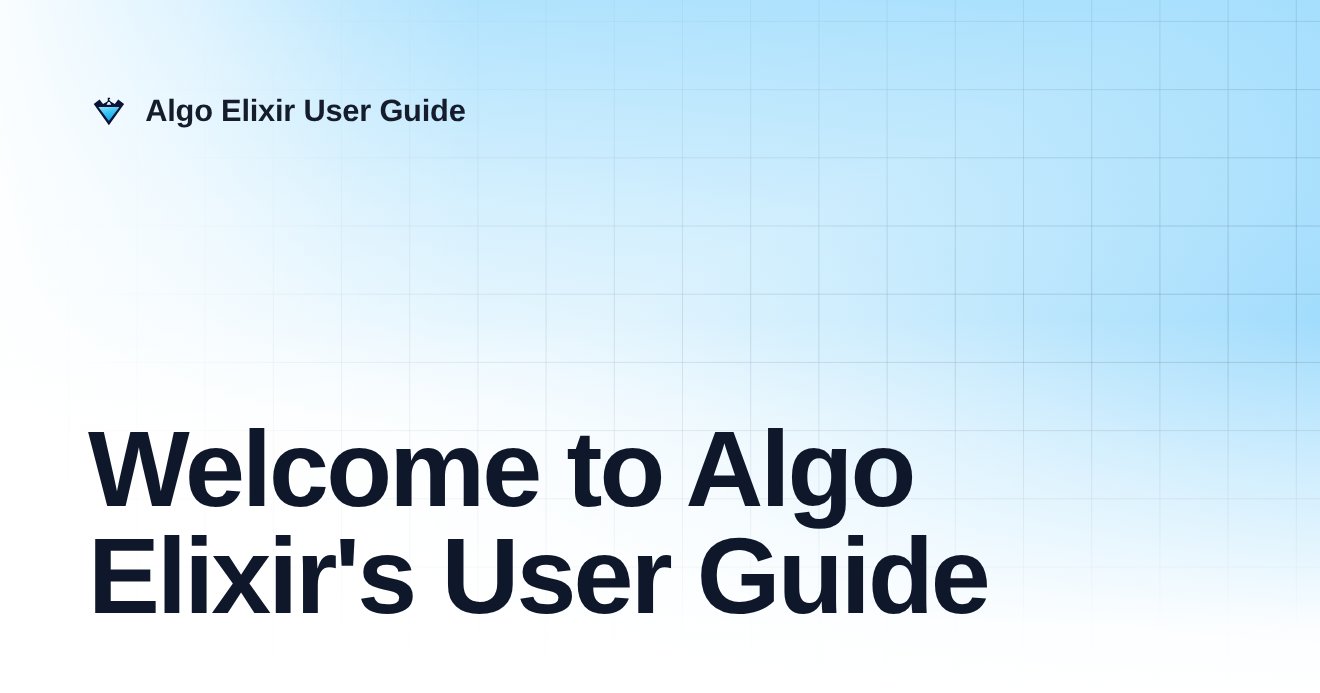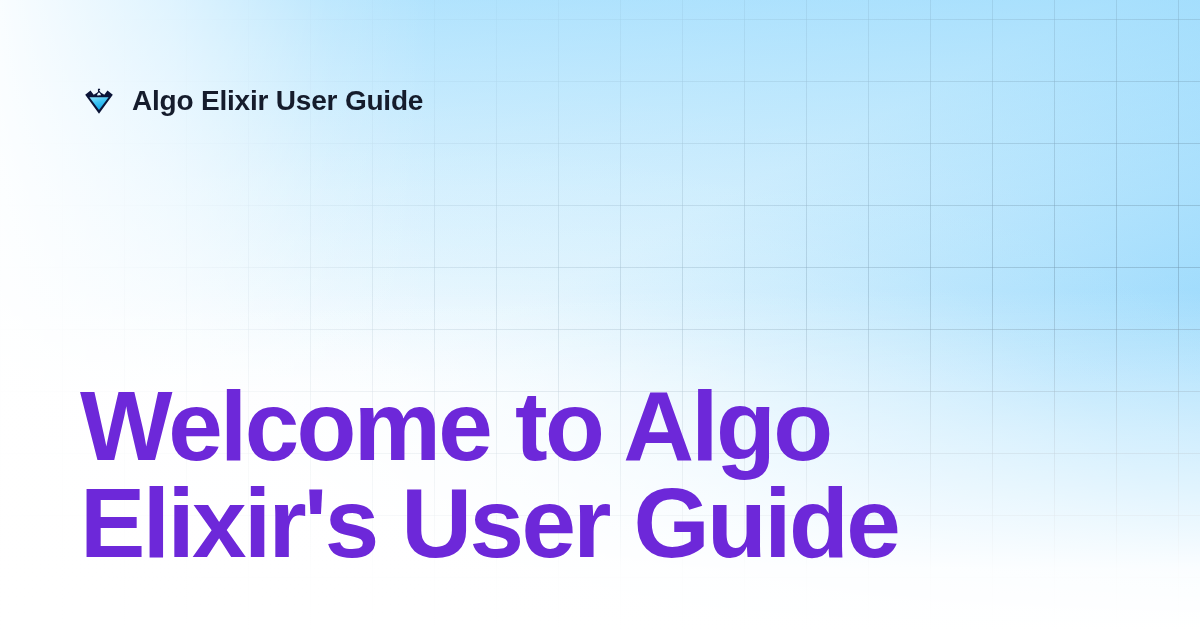--- a/index.html
+++ b/index.html
@@ -137,21 +137,21 @@
   .headline {
     position: absolute;
     left: 80px;
     top: 352px;
     width: 1000px;
     z-index: 5;
     font-size: 98px;
     font-weight: 700;
     line-height: 0.99;
     letter-spacing: -2.6px;
-    color: #6d28d9;
+    color: #0f172a;
     white-space: pre-line;
     margin-top: 26px;
   }
 </style>
 </head>
 <body>
 
 <div class="og-card">
 
   <div class="bg-wash"></div>

